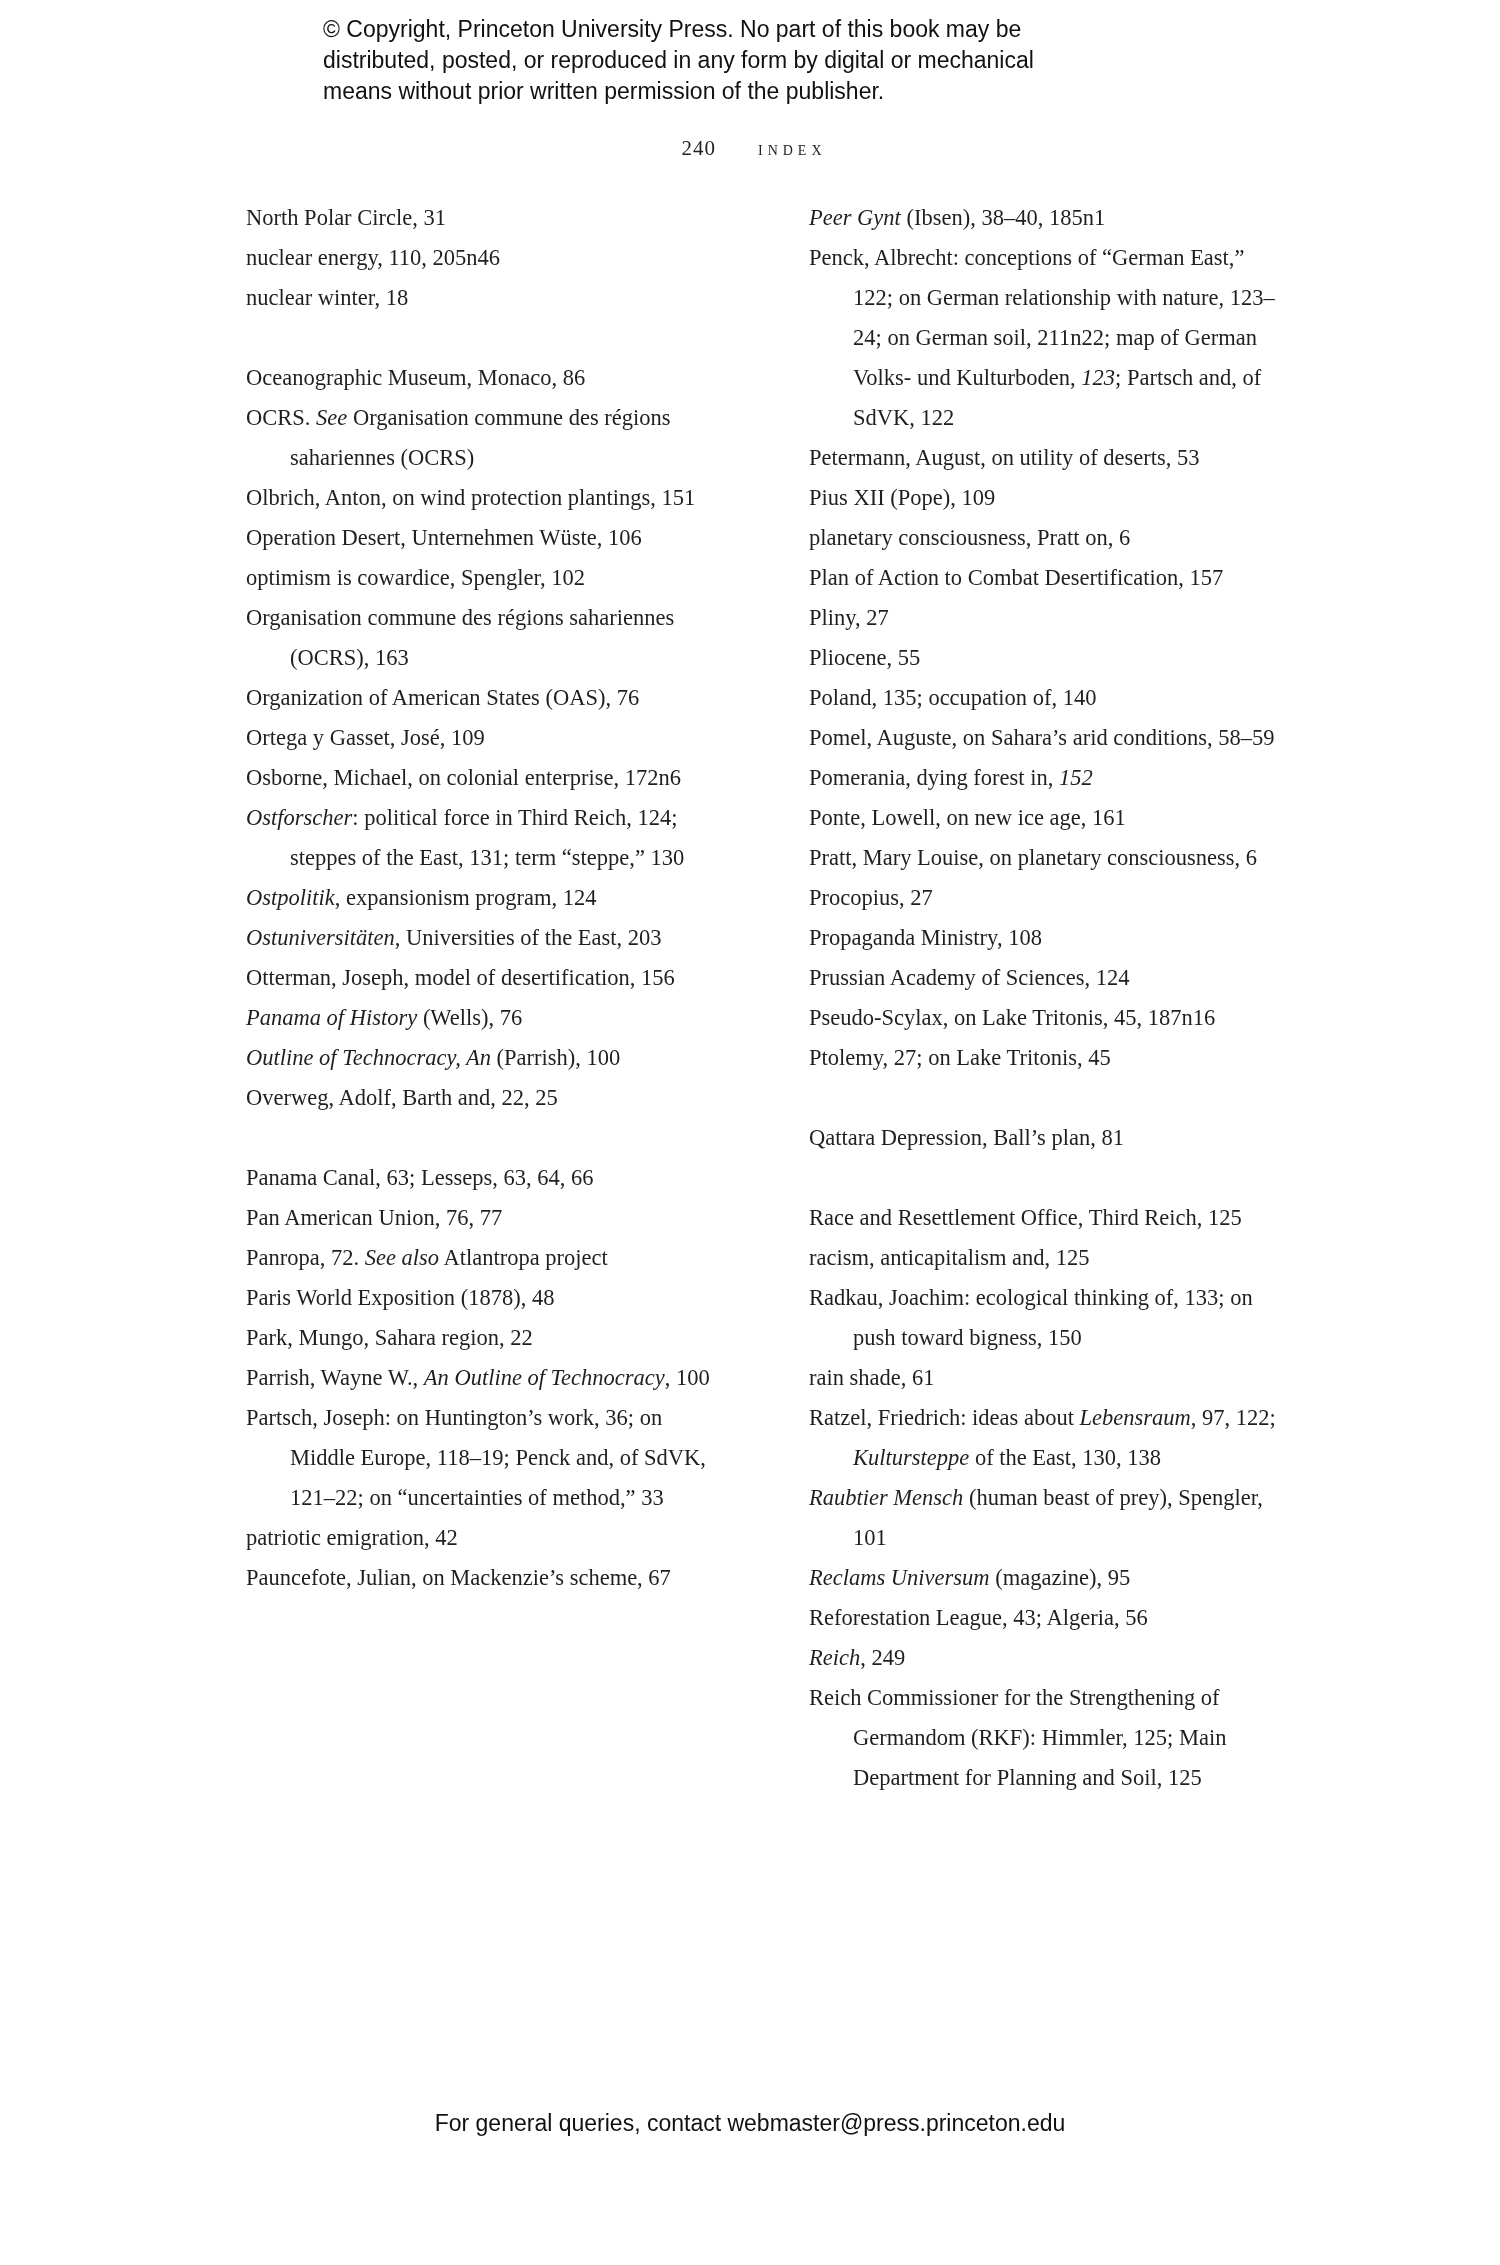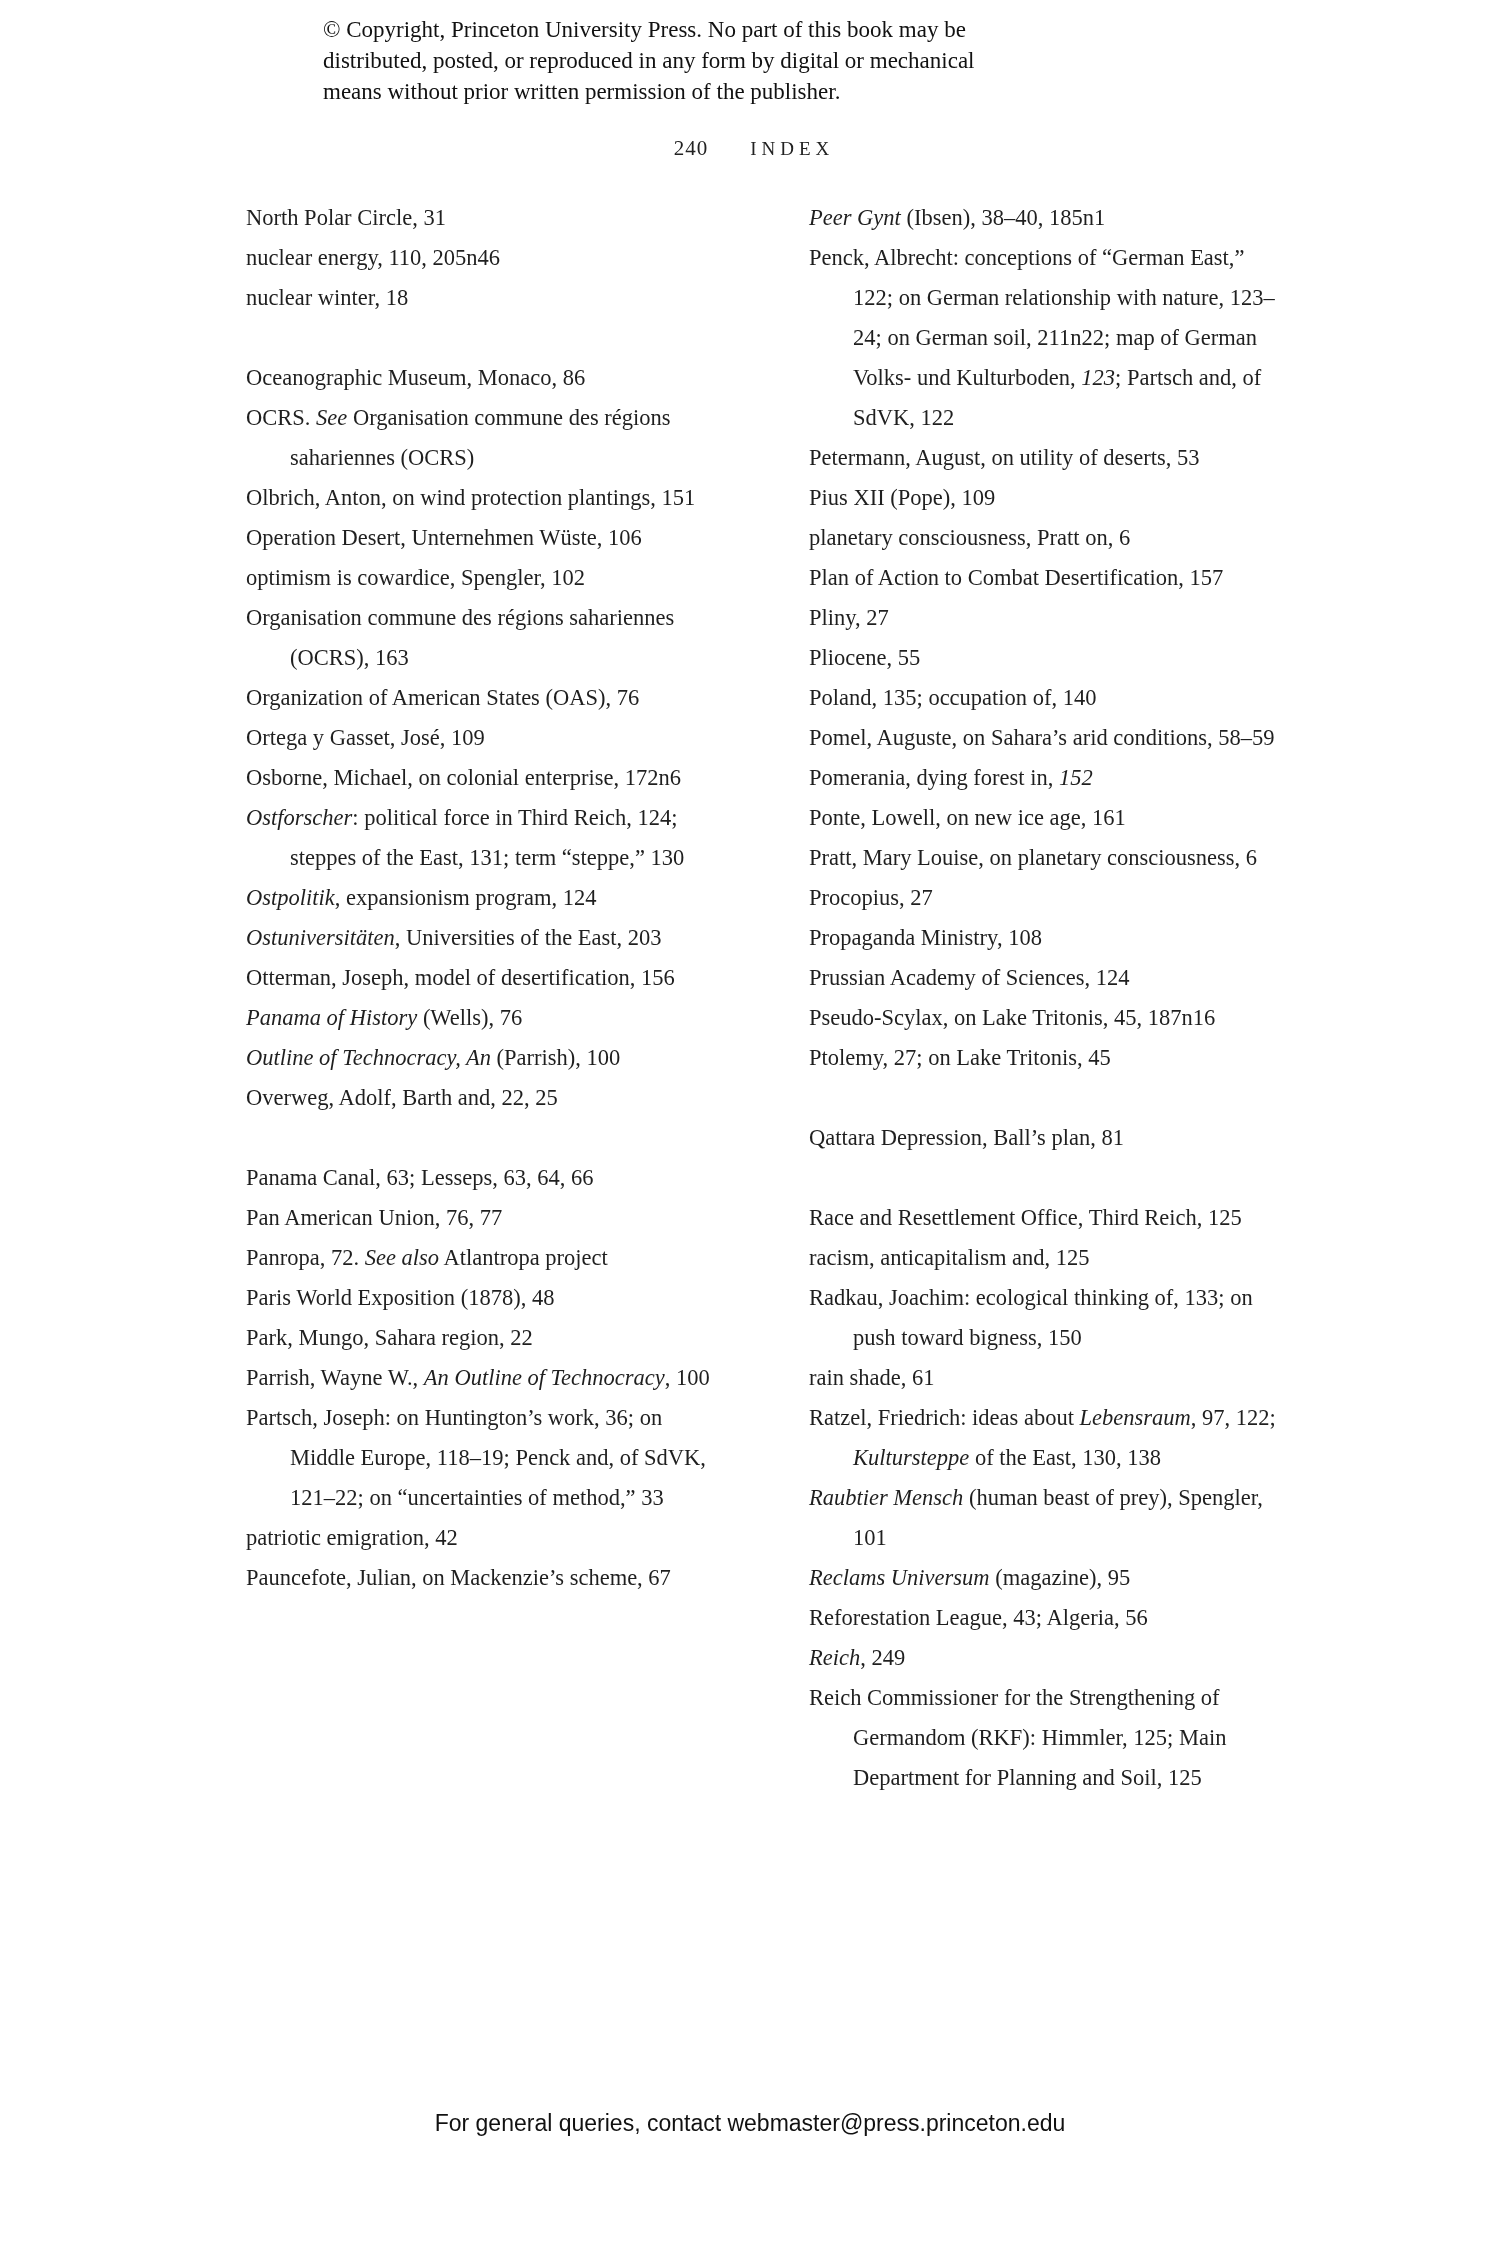--- a/index.html
+++ b/index.html
@@ -10,41 +10,41 @@
     background: #ffffff;
     color: #1c1c1c;
     font-family: "Liberation Serif", serif;
     position: relative;
     overflow: hidden;
   }
   .copyright {
     position: absolute;
     top: 14px;
     left: 323px;
-    font-family: Liberation Serif, serif;
+    font-family: Liberation Sans, sans-serif;
     font-size: 23px;
     line-height: 31px;
     color: #111111;
   }
   .page-header {
     position: absolute;
     top: 136px;
     left: 233px;
     width: 1034px;
     text-align: center;
     font-size: 21px;
     color: #222222;
   }
   .page-number {
     margin-right: 30px;
     letter-spacing: 1px;
     margin-left: 8px;
   }
   .index-title {
-    font-size: 19px;
+    font-size: 14px;
     letter-spacing: 5px;
     margin-left: 12px;
   }
   .columns {
     position: absolute;
     top: 198px;
     left: 246px;
     width: 1034px;
     display: flex;
     gap: 92px;

